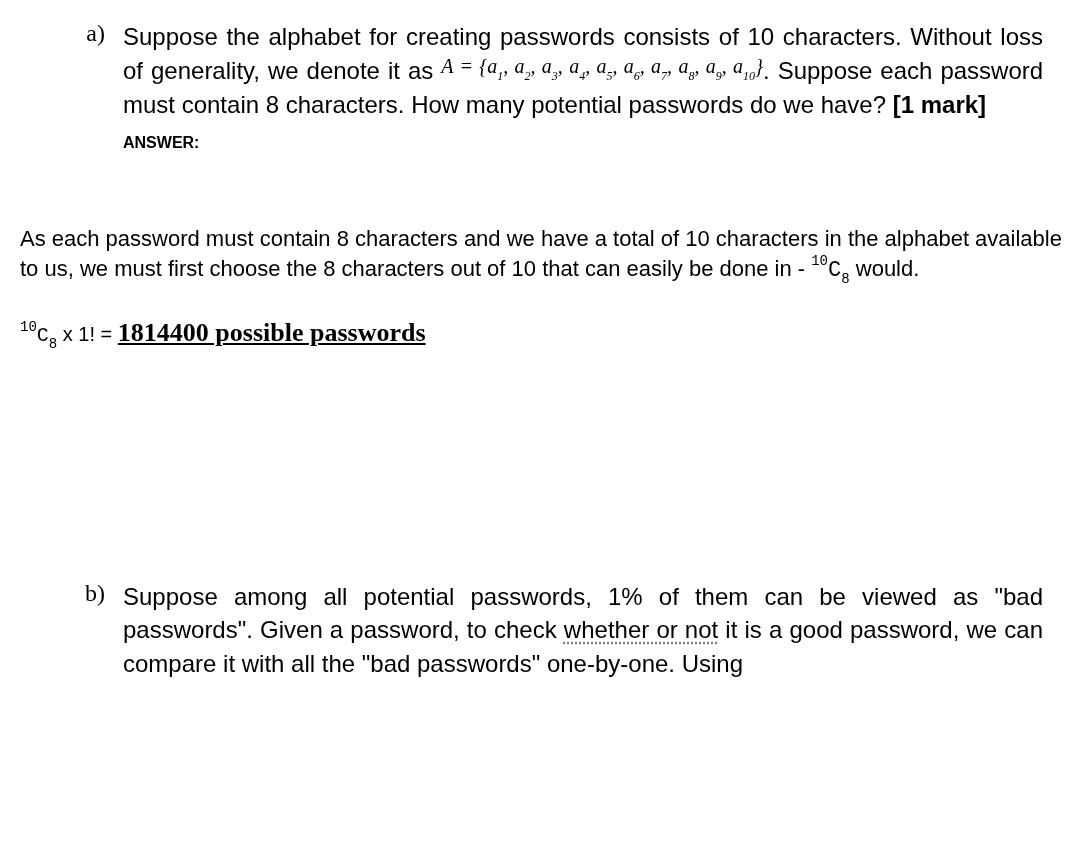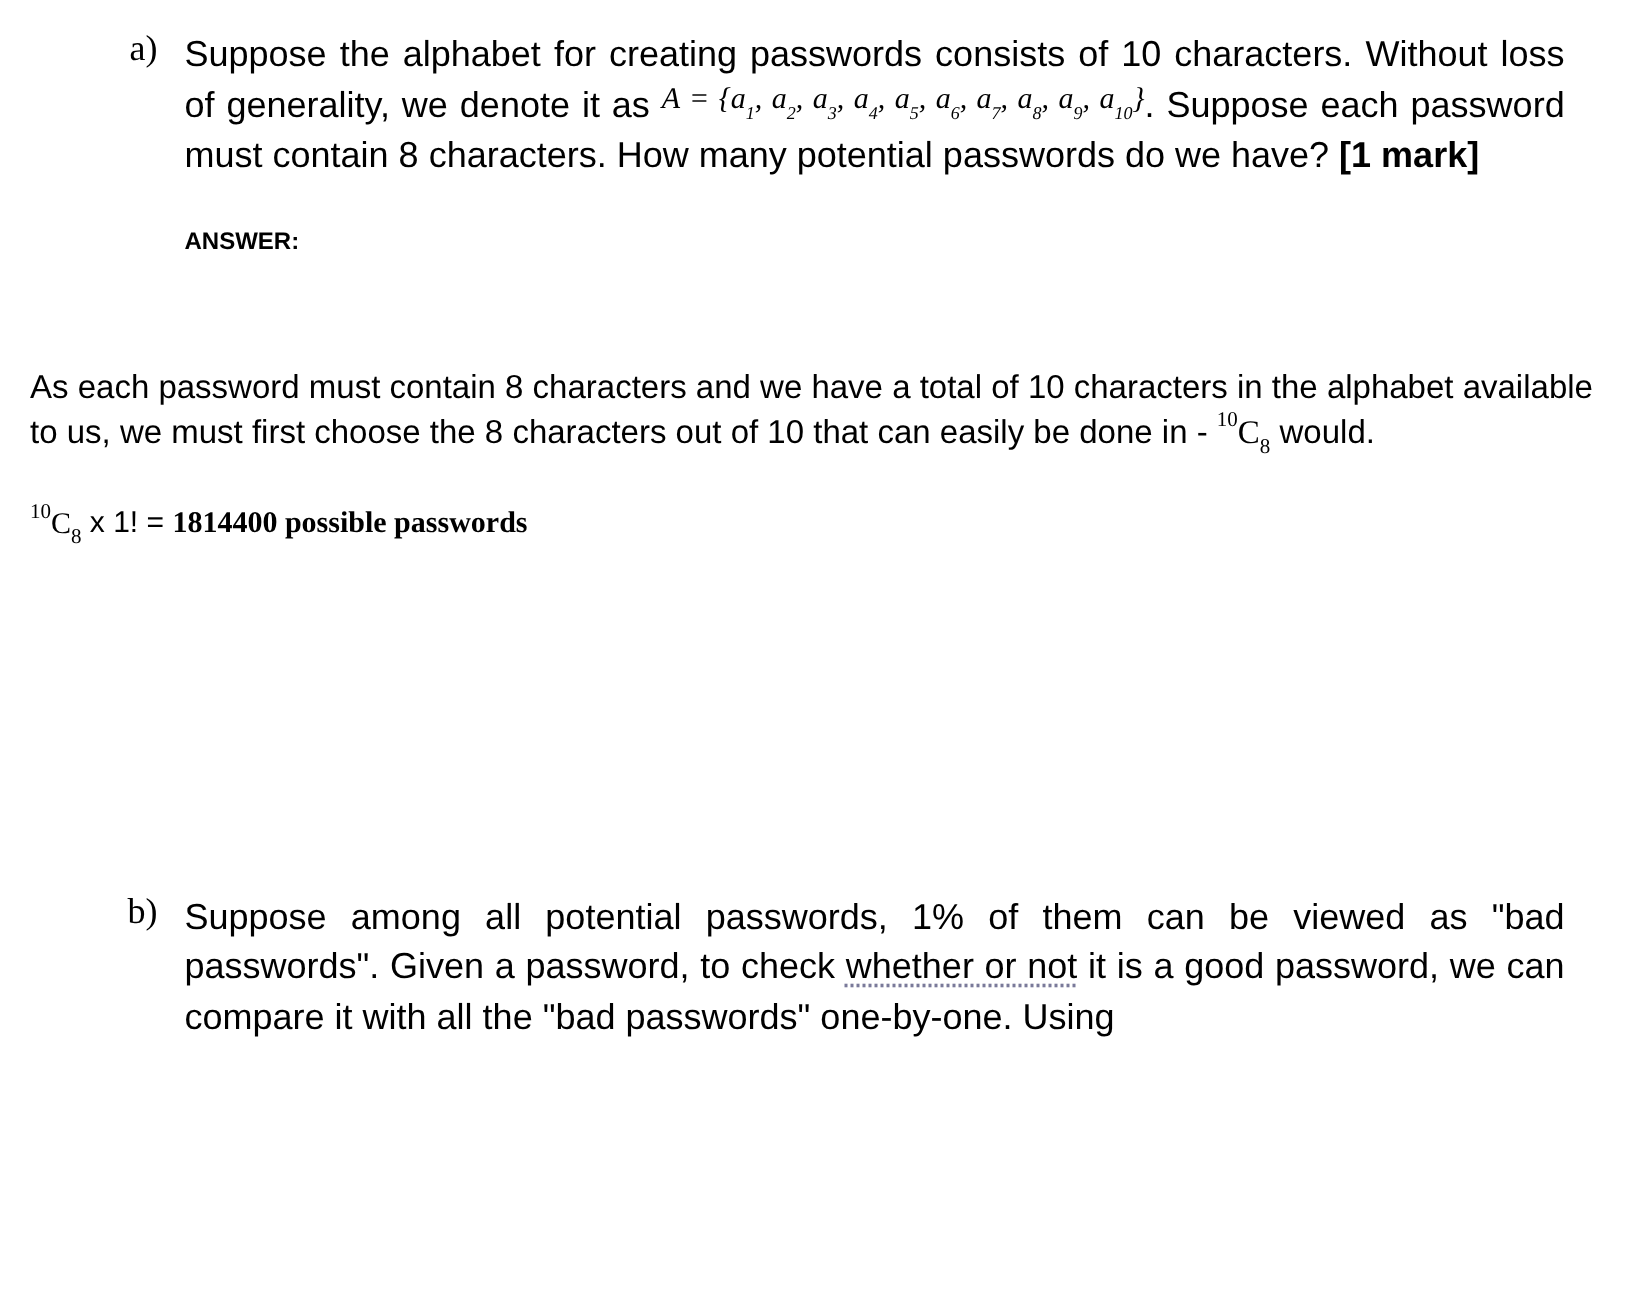--- a/index.html
+++ b/index.html
@@ -32,21 +32,21 @@
       flex-shrink: 0;
     }
     .list-content {
       flex: 1;
       padding-right: 20px;
     }
     .q-text {
       font-size: 24px;
       text-align: justify;
       line-height: 1.4;
-      margin-bottom: 32px;
+      margin-bottom: 12px;
     }
     .math-set {
       font-family: "Times New Roman", Times, serif;
       font-style: italic;
       font-size: 20px;
       position: relative;
       top: -6px;
       white-space: nowrap;
     }
     .sub {
@@ -65,41 +65,42 @@
     }
     .answer-block {
       padding: 12px 0 0 0;
     }
     .answer-text {
       font-size: 22px;
       line-height: 1.35;
       margin-bottom: 28px;
     }
     .comb {
-      font-family: Liberation Serif, serif;
+      font-family: Liberation Mono, monospace;
     }
     .comb .sup {
       font-size: 14px;
       vertical-align: super;
       position: relative;
       top: -2px;
     }
     .comb .csub {
       font-size: 14px;
       vertical-align: sub;
       position: relative;
       top: 2px;
     }
     .final-line {
       font-size: 20px;
     }
     .final-line .result {
       font-family: "Times New Roman", Times, serif;
       font-weight: bold;
-      font-size: 20px;
+      font-size: 26px;
+      text-decoration: underline;
     }
     .spacer-large {
       height: 200px;
     }
     .underlined-dots {
       text-decoration: underline dotted;
       text-decoration-color: #7a7a9a;
       text-underline-offset: 4px;
     }
   </style>

